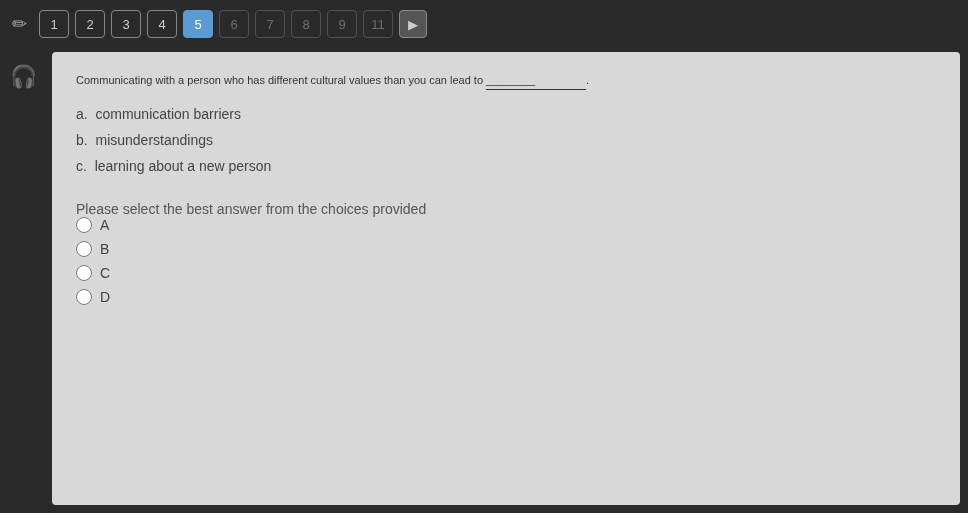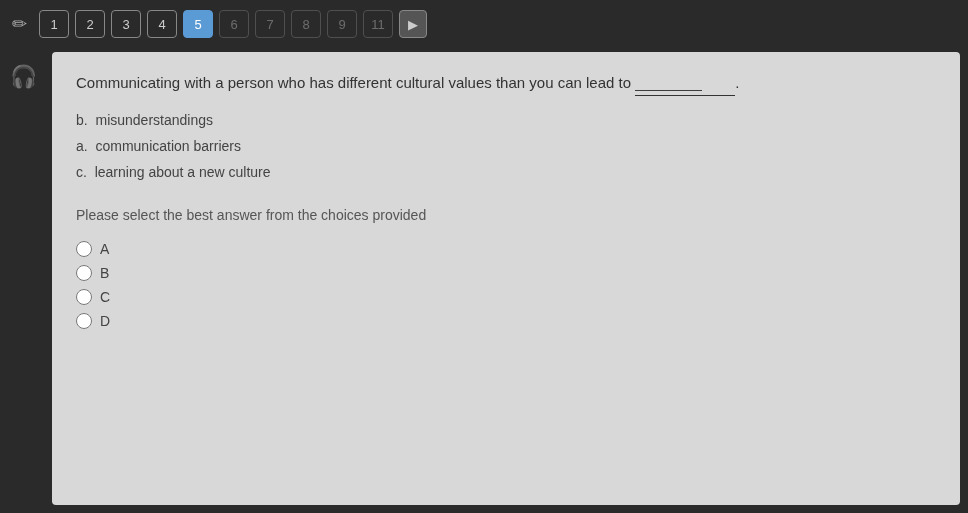--- a/index.html
+++ b/index.html
@@ -98,21 +98,21 @@
     .question-panel {
       flex: 1;
       background: #d8d8d8;
       border-radius: 4px;
       margin: 4px 8px 8px 2px;
       padding: 20px 24px;
       color: #333;
     }
 
     .question-text {
-      font-size: 15px;
+      font-size: 11px;
       color: #333;
       margin-bottom: 14px;
       line-height: 1.5;
     }
 
     .blank {
       display: inline-block;
       border-bottom: 1.5px solid #333;
       min-width: 100px;
     }
@@ -126,21 +126,20 @@
     .choices li {
       font-size: 14px;
       color: #444;
       margin-bottom: 5px;
       line-height: 1.5;
     }
 
     .instruction-text {
       font-size: 14px;
       color: #555;
-      margin-bottom: 18px;
     }
 
     .radio-options {
       display: flex;
       flex-direction: column;
       gap: 8px;
     }
 
     .radio-label {
       display: flex;
@@ -185,30 +184,30 @@
   </div>
 
   <div class="question-panel">
     <p class="question-text">
       <span>Communicating with a person who has different cultural values than you can lead to</span>
       <span class="blank">________</span><span>.</span>
     </p>
 
     <ul class="choices">
       <li>
+        <span>a.</span>&nbsp;
+        <span>communication barriers</span>
+      </li>
+      <li>
         <span>b.</span>&nbsp;
         <span>misunderstandings</span>
       </li>
       <li>
-        <span>a.</span>&nbsp;
-        <span>communication barriers</span>
-      </li>
-      <li>
         <span>c.</span>&nbsp;
-        <span>learning about a new culture</span>
+        <span>learning about a new person</span>
       </li>
     </ul>
 
     <p class="instruction-text">Please select the best answer from the choices provided</p>
 
     <div class="radio-options">
       <label class="radio-label">
         <input type="radio" name="answer" value="A" style="">
         <span>A</span>
       </label>

